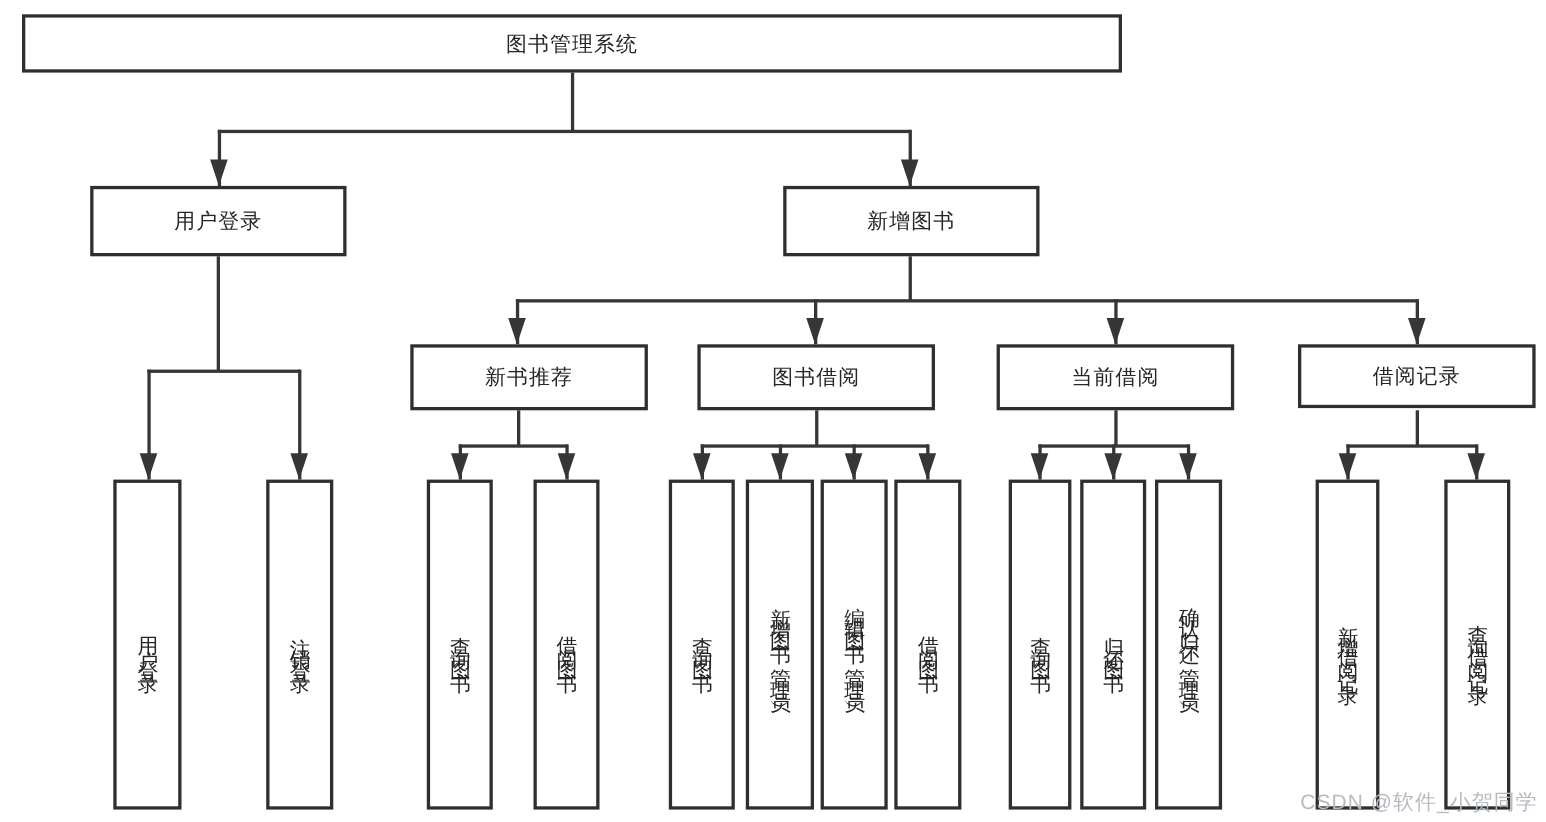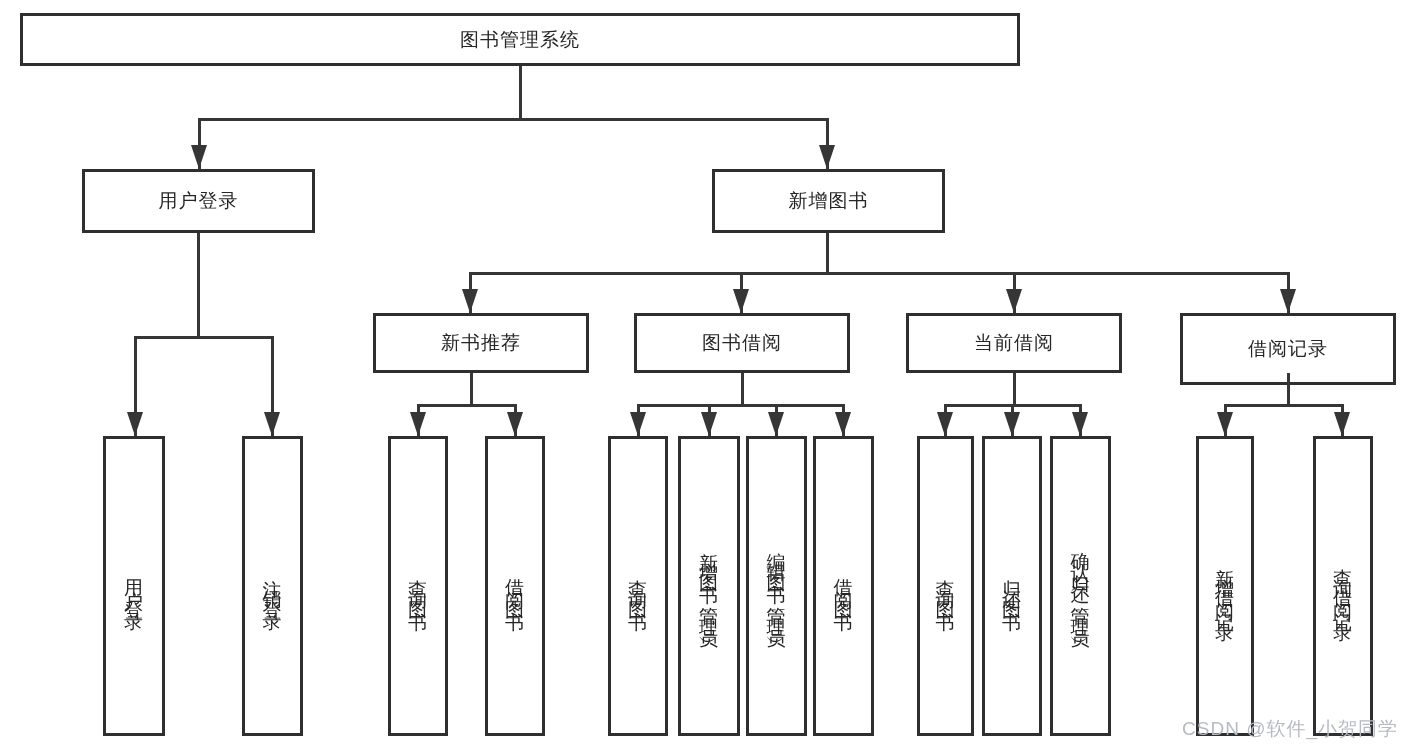--- a/index.html
+++ b/index.html
@@ -45,21 +45,21 @@
 
   <div class="box" style="left:373px;top:313px;width:216px;height:60px;">
     <span class="lbl">新书推荐</span>
   </div>
   <div class="box" style="left:906px;top:313px;width:216px;height:60px;">
     <span class="lbl">当前借阅</span>
   </div>
   <div class="box" style="left:634px;top:313px;width:216px;height:60px;">
     <span class="lbl">图书借阅</span>
   </div>
-  <div class="box" style="left:1180px;top:313px;width:216px;height:72px;">
+  <div class="box" style="left:1180px;top:313px;width:216px;height:58px;">
     <span class="lbl">借阅记录</span>
   </div>
 
   <div class="box vbox" style="left:103px;top:436px;width:62px;height:300px;">
     <span class="lbl">用户登录</span>
   </div>
   <div class="box vbox" style="left:242px;top:436px;width:61px;height:300px;">
     <span class="lbl">注销登录</span>
   </div>
 

